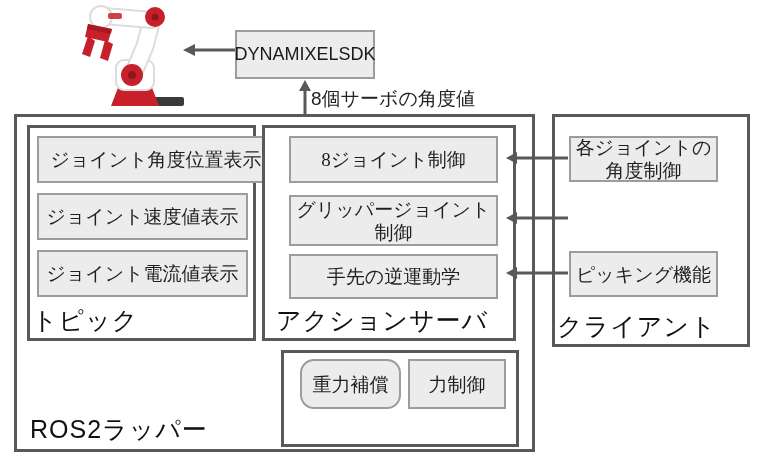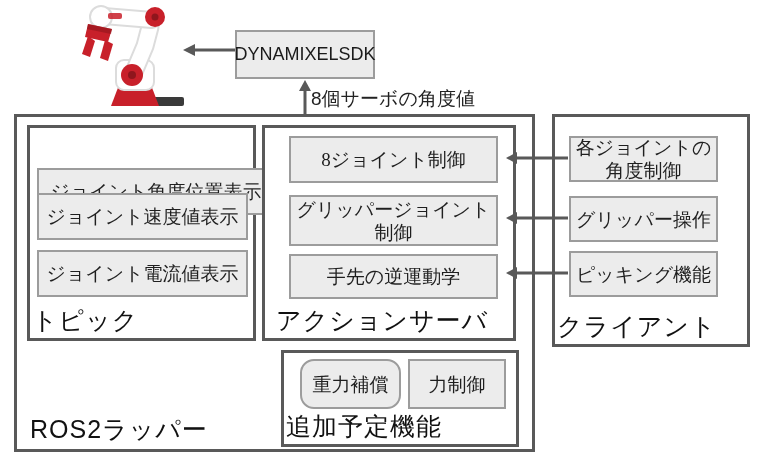--- a/index.html
+++ b/index.html
@@ -73,44 +73,42 @@
     <span>SDK</span>
   </div>
 
   <div class="servo-label">8個サーボの角度値</div>
 
   <div class="group" style="left:14px;top:114px;width:521px;height:338px;">
     <div class="group-label" style="left:13px;bottom:6px;">ROS2ラッパー</div>
   </div>
 
   <div class="group" style="left:27px;top:125px;width:229px;height:216px;">
-    <div class="item" style="left:7px;top:8px;width:238px;height:47px;margin-top:32px;">ジョイント角度位置表示</div>
+    <div class="item" style="left:7px;top:8px;width:238px;height:47px;">ジョイント角度位置表示</div>
     <div class="item" style="left:7px;top:65px;width:211px;height:47px;">ジョイント速度値表示</div>
     <div class="item" style="left:7px;top:122px;width:211px;height:47px;">ジョイント電流値表示</div>
     <div class="group-label">トピック</div>
   </div>
 
   <div class="group" style="left:262px;top:125px;width:254px;height:216px;font-family:Liberation Serif, serif;">
     <div class="item" style="left:24px;top:8px;width:209px;height:47px;">8ジョイント制御</div>
     <div class="item" style="left:24px;top:67px;width:209px;height:51px;">グリッパージョイント
 制御</div>
     <div class="item" style="left:24px;top:126px;width:209px;height:45px;">手先の逆運動学</div>
     <div class="group-label" style="left:11px;">アクションサーバ</div>
   </div>
 
   <div class="group" style="left:281px;top:350px;width:238px;height:97px;">
     <div class="item" style="left:16px;top:6px;width:101px;height:50px;border-radius:14px;">重力補償</div>
     <div class="item" style="left:124px;top:6px;width:98px;height:50px;">力制御</div>
-    <div class="group-label">追加予定機能</div>
   </div>
 
   <div class="group" style="left:552px;top:114px;width:198px;height:233px;">
     <div class="item" style="left:14px;top:19px;width:149px;height:46px;">各ジョイントの
 角度制御</div>
-    <div class="item" style="left:14px;top:79px;width:149px;height:46px;">グリッパー操作</div>
     <div class="item" style="left:14px;top:134px;width:149px;height:46px;">ピッキング機能</div>
     <div class="group-label">クライアント</div>
   </div>
 
   <svg class="overlay" width="768" height="462" viewBox="0 0 768 462">
 
     <g>
       <line x1="235" y1="50" x2="195" y2="50" stroke="#595959" stroke-width="3"></line>
       <polygon points="195,44 195,56 183,50" fill="#595959"></polygon>
     </g>

